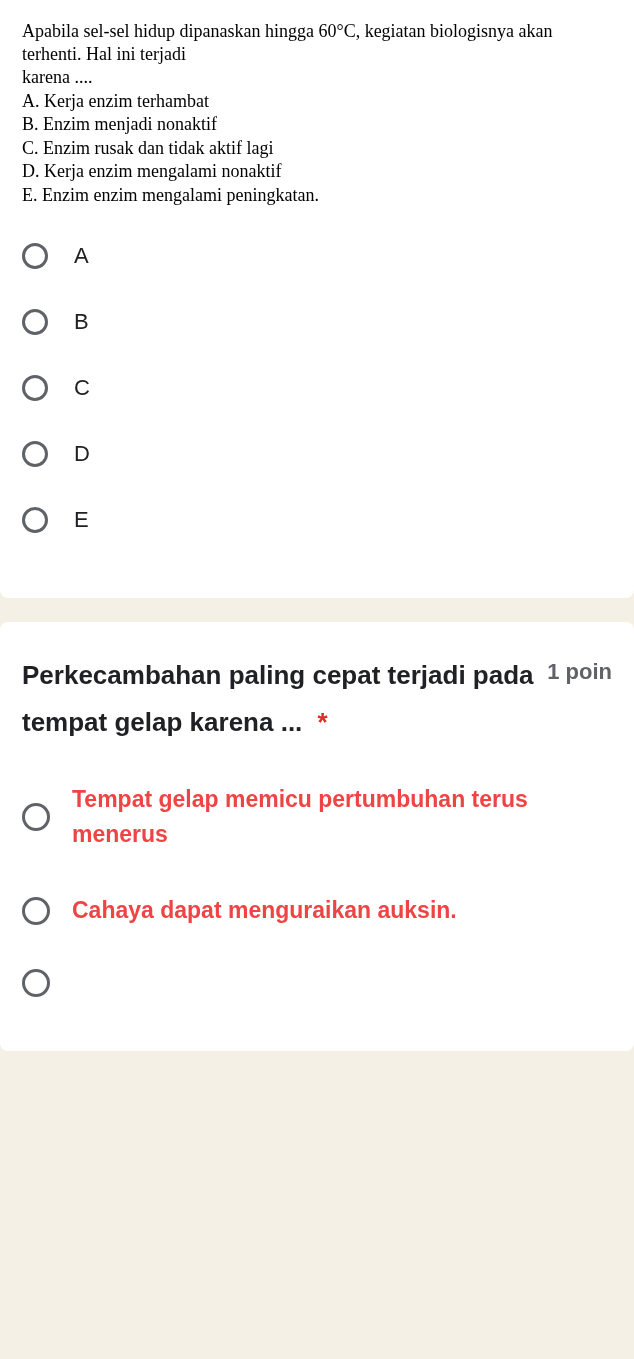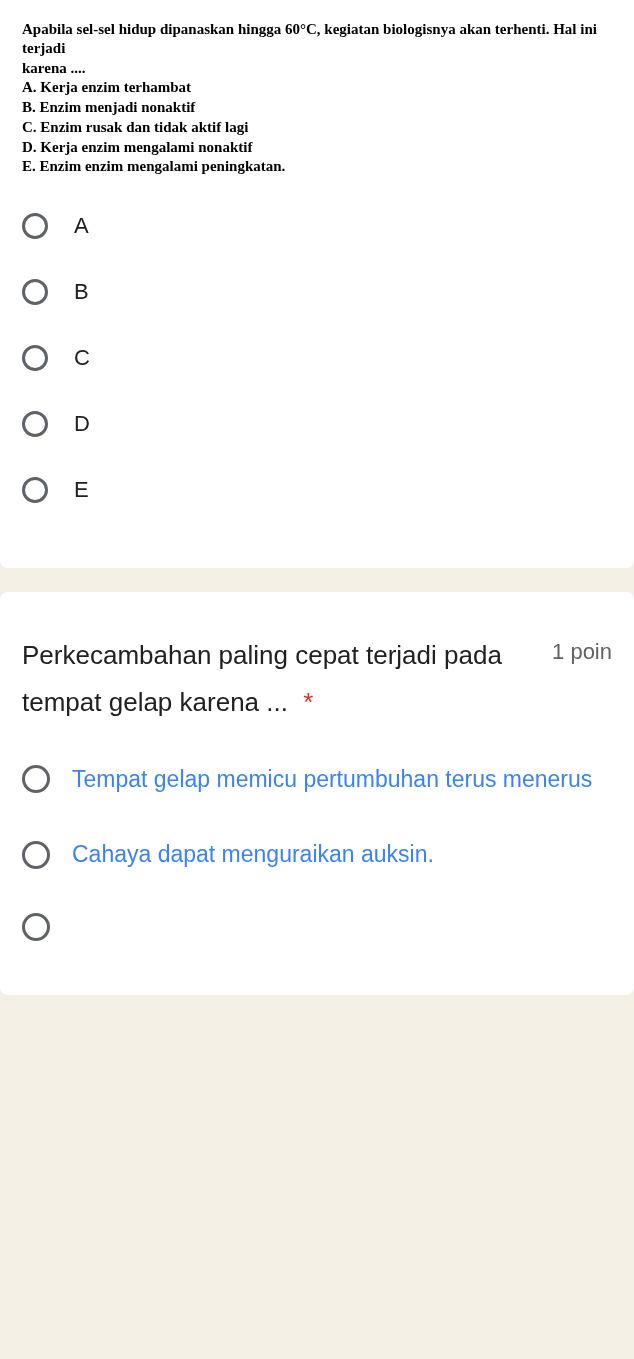--- a/index.html
+++ b/index.html
@@ -16,30 +16,30 @@
     padding: 0 22px 40px 22px;
     position: relative;
   }
   .card-1 {
     border-top-left-radius: 0;
     border-top-right-radius: 0;
     padding-top: 20px;
     margin-bottom: 24px;
   }
   .card-2 {
-    padding-top: 40px;
+    padding-top: 30px;
     padding-bottom: 30px;
+    font-weight: bold;
   }
   .q-image-block {
     font-family: "Times New Roman", serif;
-    font-size: 15px;
+    font-size: 18px;
     line-height: 1.25;
     color: #000;
     margin-bottom: 22px;
-    font-weight: bold;
   }
   .q-image-block .karena { margin-top:1px; }
   .q-image-block .opt { margin-top:1px; }
   .options { display:block; }
   .option-row {
     display: flex;
     align-items: center;
     gap: 26px;
     padding: 15px 0;
     margin: 10px 0;
@@ -72,21 +72,21 @@
   .q2-title .req { color:#d93025; margin-left:8px;}
   .q2-points {
     font-size: 22px;
     color: #5f6368;
     white-space: nowrap;
     line-height: 1.8;
   }
   .opt-text {
     font-size: 23px;
     line-height: 1.55;
-    color: #3b82f6;
+    color: #ef4444;
   }
   .option-row2 {
     display: flex;
     align-items: center;
     gap: 22px;
     padding: 16px 0;
     margin: 8px 0;
     cursor: pointer;
   }
   .radio2 {

